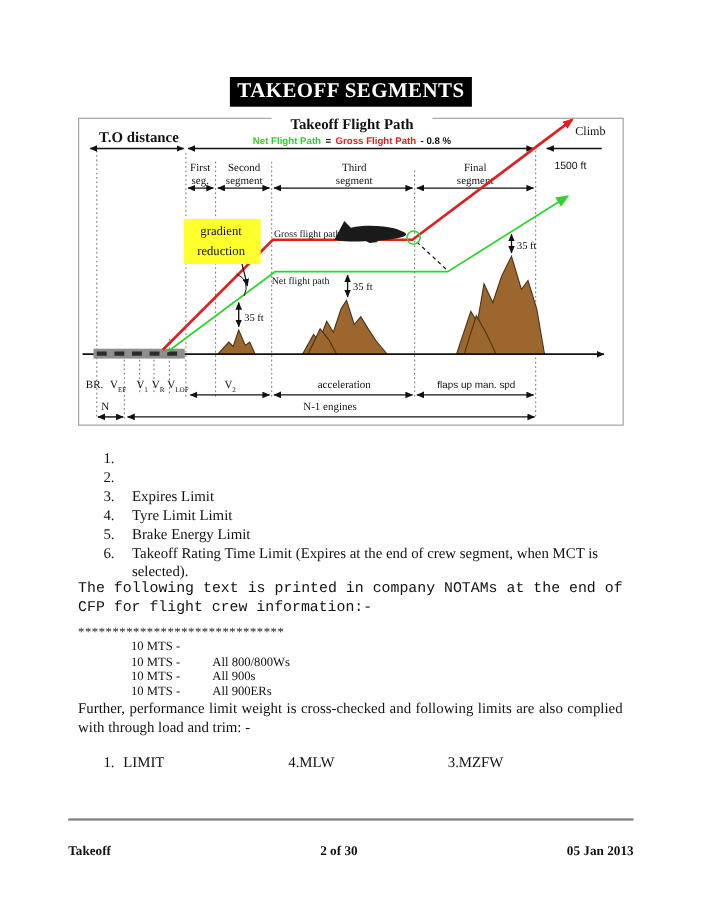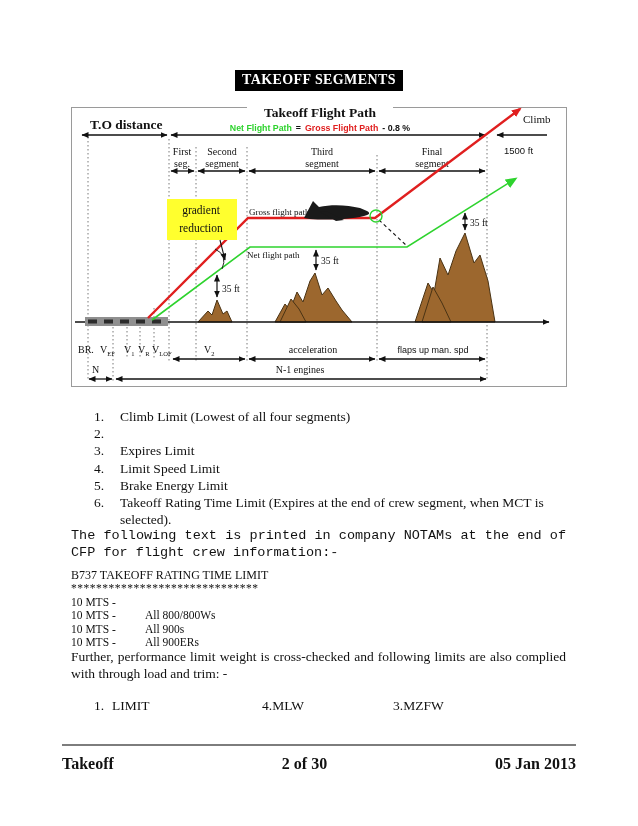--- a/index.html
+++ b/index.html
@@ -1,40 +1,40 @@
 <!DOCTYPE html>
 <html><head>
 <meta charset="utf-8">
 <style>
   html,body{margin:0;padding:0;background:#ffffff;}
   .page{position:relative;width:638px;height:826px;background:#ffffff;margin:0 auto;
         font-family:"Liberation Serif",serif;color:#111;overflow:hidden;}
   .doc-title-wrap{position:absolute;top:70px;left:0;width:100%;text-align:center;}
   .doc-title{display:inline-block;background:#000;color:#fff;font-weight:bold;
-             font-size:14px;letter-spacing:.4px;padding:2px 7px 3px 7px;}
+             font-size:19px;letter-spacing:.4px;padding:2px 7px 3px 7px;}
   .diagram{position:absolute;top:103px;left:70px;}
   .textcol{position:absolute;left:71px;top:397px;width:495px;font-size:13.5px;line-height:16.8px;}
   .textcol p{margin:0;}
   .just{text-align:justify;}
   .olist{margin:11px 0 0 23px;}
   .olirow{display:flex;line-height:17.2px;}
   .olnum{width:26px;flex:none;}
   .notam{margin-top:7px;font-size:11.5px;line-height:13.4px;}
   .notam-title{font-size:12px;}
   .stars{letter-spacing:.5px;}
-  .notamrow{display:flex;}
+  .notamrow{display:flex;margin-left:48px;}
   .notamlabel{width:74px;flex:none;}
   .p2{margin-top:9px;font-family:Liberation Mono, monospace;}
   .p3{margin-top:14px;}
   .limits{position:relative;margin-top:15px;height:18px;}
   .limits span{position:absolute;top:0;}
-  .lim1n{left:23px;} .lim1{left:41px;} .lim2{left:191px;} .lim3{left:322px;}
+  .lim1n{left:23px;} .lim1{left:41px;} .lim2{left:191px;} .lim3{left:336px;}
   .footer{position:absolute;left:62px;top:744px;width:514px;border-top:2px solid #7d7d7d;
-          padding-top:9px;display:flex;justify-content:space-between;
-          font-weight:bold;font-size:16px;}
+          padding-top:20px;display:flex;justify-content:space-between;
+          font-weight:bold;font-size:12px;}
   svg text{fill:#111;}
 </style>
 </head>
 <body>
 
 <div class="page">
 
   <div class="doc-title-wrap">
     <span class="doc-title">TAKEOFF SEGMENTS</span>
   </div>
@@ -164,47 +164,45 @@
       <line x1="19" y1="276" x2="42" y2="276" marker-start="url(#abr)" marker-end="url(#ab)"></line>
       <line x1="46" y1="276" x2="416" y2="276" marker-start="url(#abr)" marker-end="url(#ab)"></line>
     </g>
   </svg>
 
   <div class="textcol">
 
     <div class="olist">
       <div class="olirow">
         <span class="olnum">1.</span>
-        <span>Climb Limit (Lowest of all four segments)</span>
         </div>
       <div class="olirow">
         <span class="olnum">2.</span>
         </div>
       <div class="olirow">
         <span class="olnum">3.</span>
         <span>Expires Limit</span>
         </div>
       <div class="olirow">
         <span class="olnum">4.</span>
-        <span>Limit Speed Limit</span>
+        <span>Tyre Limit Limit</span>
         </div>
       <div class="olirow">
         <span class="olnum">5.</span>
         <span>Brake Energy Limit</span>
         </div>
       <div class="olirow">
         <span class="olnum">6.</span>
         <span>Takeoff Rating Time Limit (Expires at the end of crew segment, when MCT is selected).</span>
         </div>
     </div>
 
     <p class="just p2">The following text is printed in company NOTAMs at the end of CFP for flight crew information:-</p>
 
     <div class="notam">
-      <div class="notam-title">B737 TAKEOFF RATING TIME LIMIT</div>
       <div class="stars">******************************</div>
       <div class="notamrow">
         <span class="notamlabel">10 MTS -</span>
         </div>
       <div class="notamrow">
         <span class="notamlabel">10 MTS -</span>
         <span>All 800/800Ws</span>
         </div>
       <div class="notamrow">
         <span class="notamlabel">10 MTS -</span>

